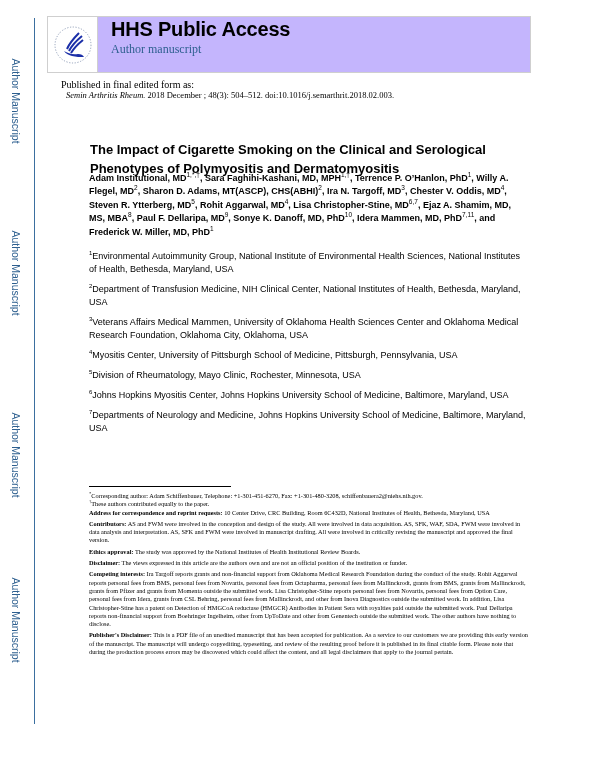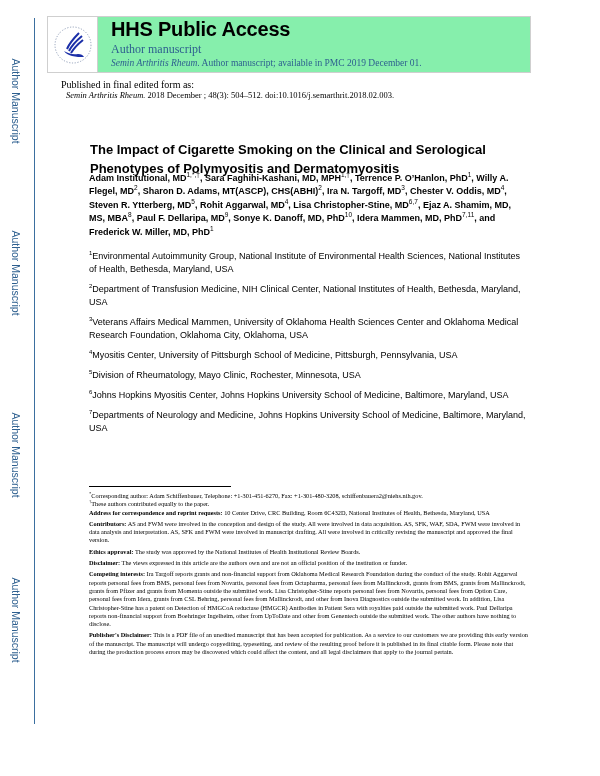--- a/index.html
+++ b/index.html
@@ -5,21 +5,21 @@
   html, body { margin:0; padding:0; background:#ffffff; }
   body { width:600px; height:776px; position:relative; overflow:hidden; font-family:"Liberation Serif", serif; color:#000; }
 
   
   .side-rule { position:absolute; left:34px; top:18px; width:1px; height:322px; background:#3b6f9f; }
   .side-rule.r2 { top:340px; height:384px; }
   .side-label { position:absolute; left:5px; width:22px; height:110px; }
   .side-label span { position:absolute; left:50%; top:50%; transform:translate(-50%,-50%) rotate(90deg); white-space:nowrap; font-family:"Liberation Sans", sans-serif; font-size:10.5px; color:#2d5f8f; }
 
   
-  .hhs-box { position:absolute; left:47px; top:16px; width:484px; height:57px; background:#86efac; border:1px solid #cfcfcf; box-sizing:border-box; }
+  .hhs-box { position:absolute; left:47px; top:16px; width:484px; height:57px; background:#c4b5fd; border:1px solid #cfcfcf; box-sizing:border-box; }
   .hhs-logo { position:absolute; left:0; top:0; width:49px; height:55px; background:#ffffff; border-right:1px solid #cfcfcf; display:flex; align-items:center; justify-content:center; }
   .hhs-title { position:absolute; left:63px; top:1px; font-family:"Liberation Sans", sans-serif; font-weight:bold; font-size:20px; color:#000; letter-spacing:-0.2px; }
   .hhs-sub { position:absolute; left:63px; top:25px; font-size:12px; color:#2d5f8f; }
   .hhs-avail { position:absolute; left:63px; top:41px; font-size:9.5px; color:#2d5f8f; white-space:nowrap; }
   .hhs-avail i { font-style:italic; }
 
   .pub-label { position:absolute; left:61px; top:79px; font-size:10px; }
   .pub-cite { position:absolute; left:66px; top:90px; font-size:8.5px; white-space:nowrap;text-align:center; }
   .pub-cite i { font-style:italic; }
 
@@ -62,21 +62,20 @@
     <svg width="42" height="42" viewBox="0 0 42 42">
       <circle cx="21" cy="21" r="18" fill="none" stroke="#7a8aa8" stroke-width="0.8" stroke-dasharray="1.2 1.6"></circle>
       <path d="M27 9 C22 14 18 18 15 25" stroke="#1b2fa8" stroke-width="2" fill="none"></path>
       <path d="M30 12 C24 17 20 21 17 27" stroke="#1b2fa8" stroke-width="2" fill="none"></path>
       <path d="M31 16 C26 20 22 24 19 29" stroke="#1b2fa8" stroke-width="2" fill="none"></path>
       <path d="M12 27 C16 29 20 31 26 30 C29 30 31 31 32 33 C28 33 24 33 20 32 C17 31 14 30 12 27 Z" fill="#1b2fa8"></path>
     </svg>
   </div>
   <div class="hhs-title">HHS Public Access</div>
   <div class="hhs-sub">Author manuscript</div>
-  <div class="hhs-avail"><i>Semin Arthritis Rheum.</i><span> Author manuscript; available in PMC 2019 December 01.</span></div>
 </div>
 
 <div class="pub-label">Published in final edited form as:</div>
 <div class="pub-cite"><i>Semin Arthritis Rheum.</i><span> 2018 December ; 48(3): 504–512. doi:10.1016/j.semarthrit.2018.02.003.</span></div>
 
 <div class="title">The Impact of Cigarette Smoking on the Clinical and Serological Phenotypes of Polymyositis and Dermatomyositis</div>
 
 <div class="authors">
   <span><span>Adam Institutional, MD</span><sup>1,*,†</sup></span>, 
   <span><span>Sara Faghihi-Kashani, MD, MPH</span><sup>1,†</sup></span>, 

